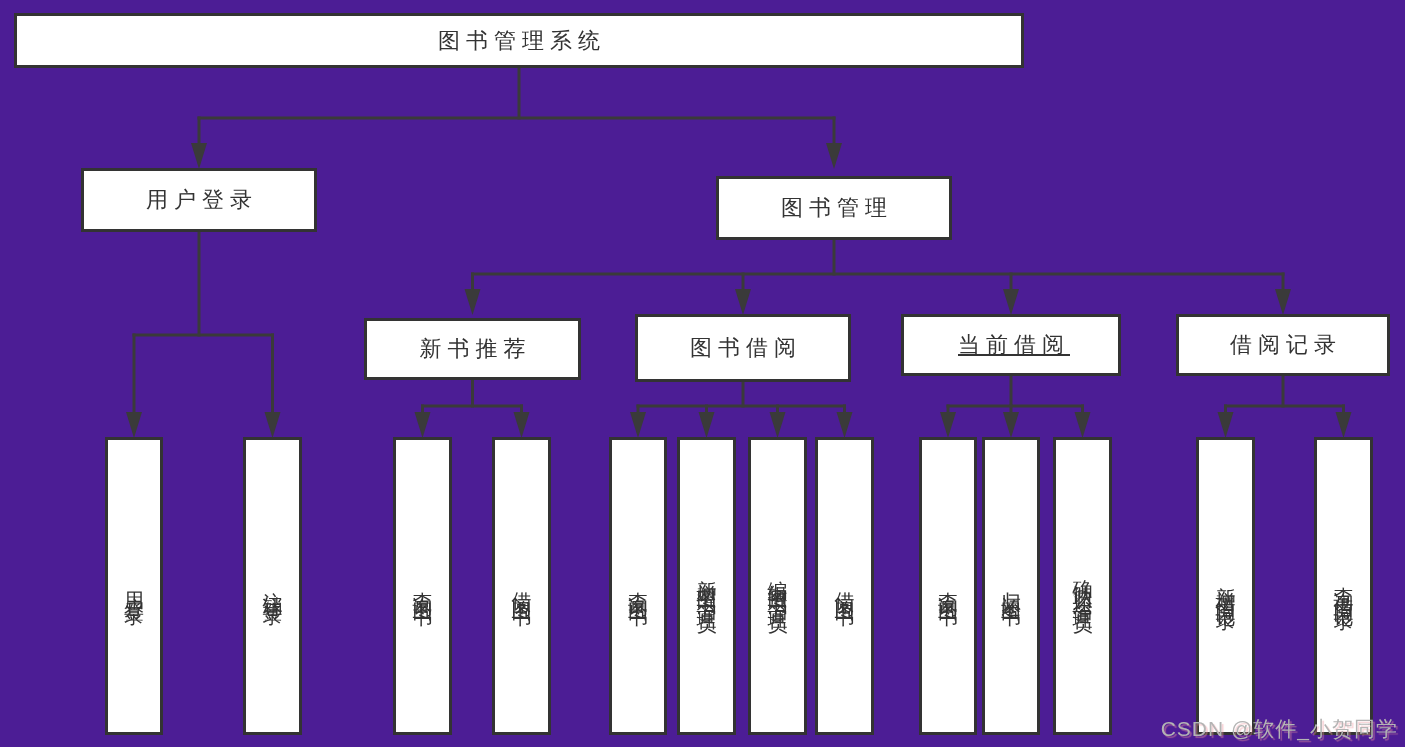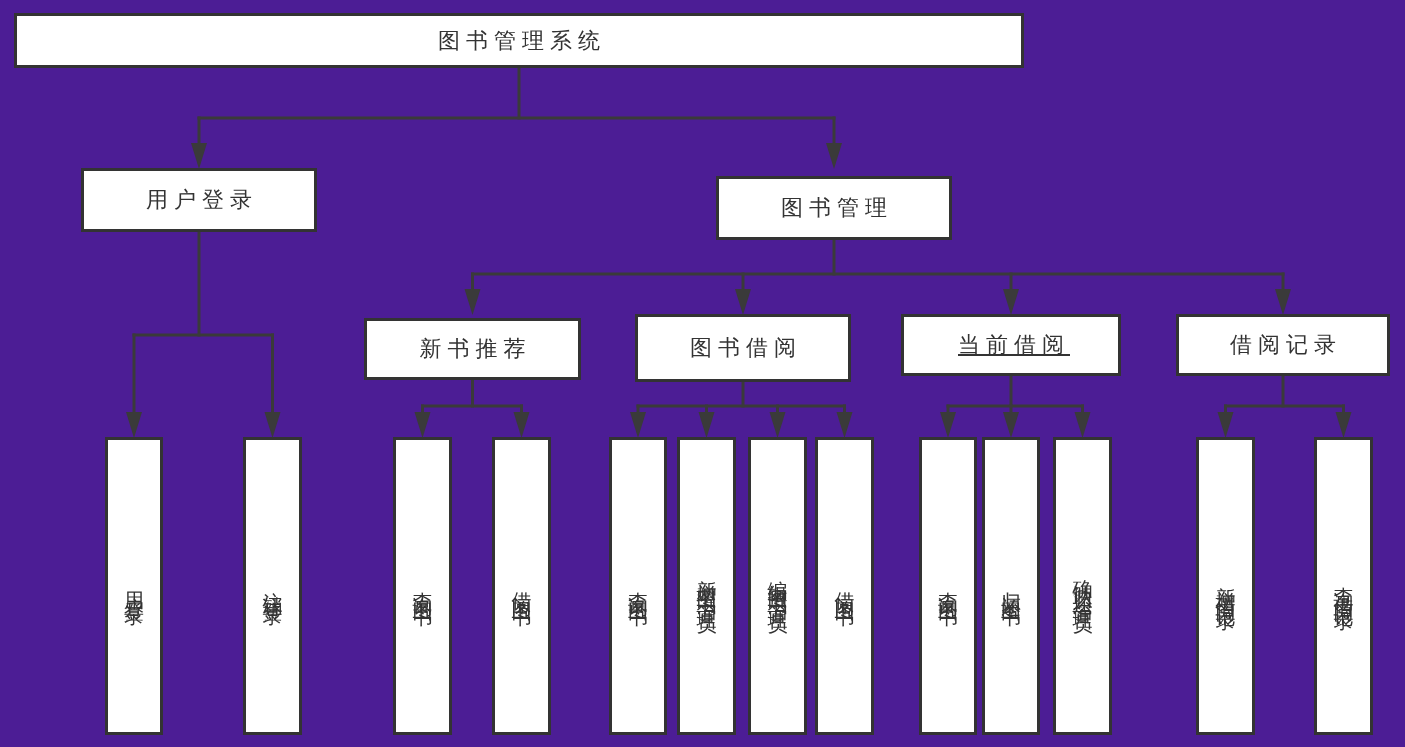--- a/index.html
+++ b/index.html
@@ -131,13 +131,14 @@
       <div class="node vertical" style="left: 609px; top: 437px; width: 58px; height: 298px; border-color: rgb(51, 51, 51); color: rgb(51, 51, 51);">查询图书</div>
       <div class="node vertical" style="left: 677px; top: 437px; width: 59px; height: 298px; border-color: rgb(51, 51, 51); color: rgb(51, 51, 51);">新增图书（管理员）</div>
       <div class="node vertical" style="left: 748px; top: 437px; width: 59px; height: 298px; border-color: rgb(51, 51, 51); color: rgb(51, 51, 51);">编辑图书（管理员）</div>
       <div class="node vertical" style="left: 815px; top: 437px; width: 59px; height: 298px; border-color: rgb(51, 51, 51); color: rgb(51, 51, 51);">借阅图书</div>
       <div class="node vertical" style="left: 919px; top: 437px; width: 58px; height: 298px; border-color: rgb(51, 51, 51); color: rgb(51, 51, 51);">查询图书</div>
       <div class="node vertical" style="left: 982px; top: 437px; width: 58px; height: 298px; border-color: rgb(51, 51, 51); color: rgb(51, 51, 51);">归还图书</div>
       <div class="node vertical" style="left: 1053px; top: 437px; width: 59px; height: 298px; border-color: rgb(51, 51, 51); color: rgb(51, 51, 51);">确认归还（管理员）</div>
       <div class="node vertical" style="left: 1196px; top: 437px; width: 59px; height: 298px; border-color: rgb(51, 51, 51); color: rgb(51, 51, 51);">新增借阅记录</div>
       <div class="node vertical" style="left: 1314px; top: 437px; width: 59px; height: 298px; border-color: rgb(51, 51, 51); color: rgb(51, 51, 51);">查询借阅记录</div>
     </div>
+  <div class="watermark">CSDN @软件_小贺同学</div>
 </div>
 
 </body></html>

